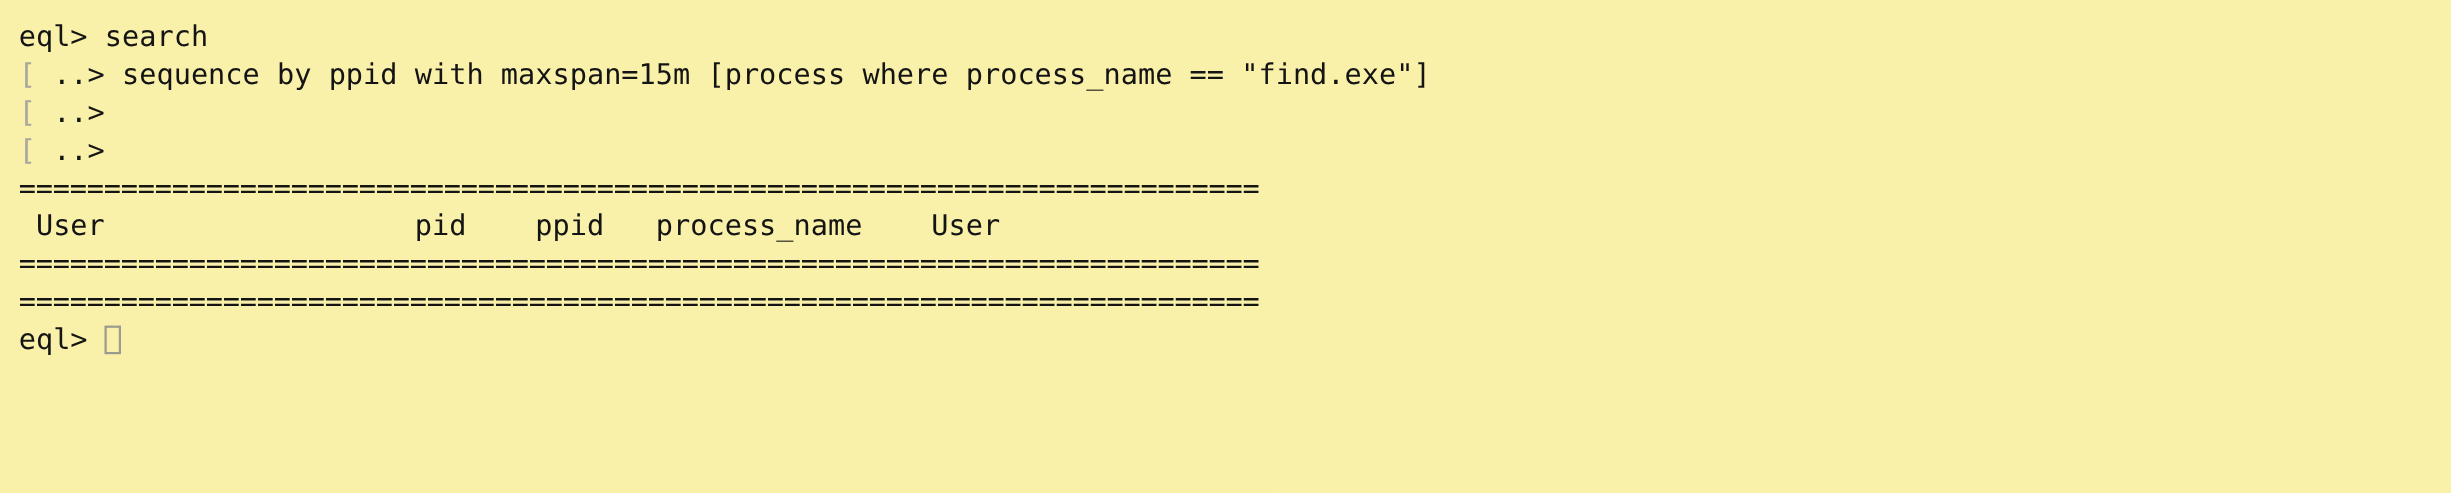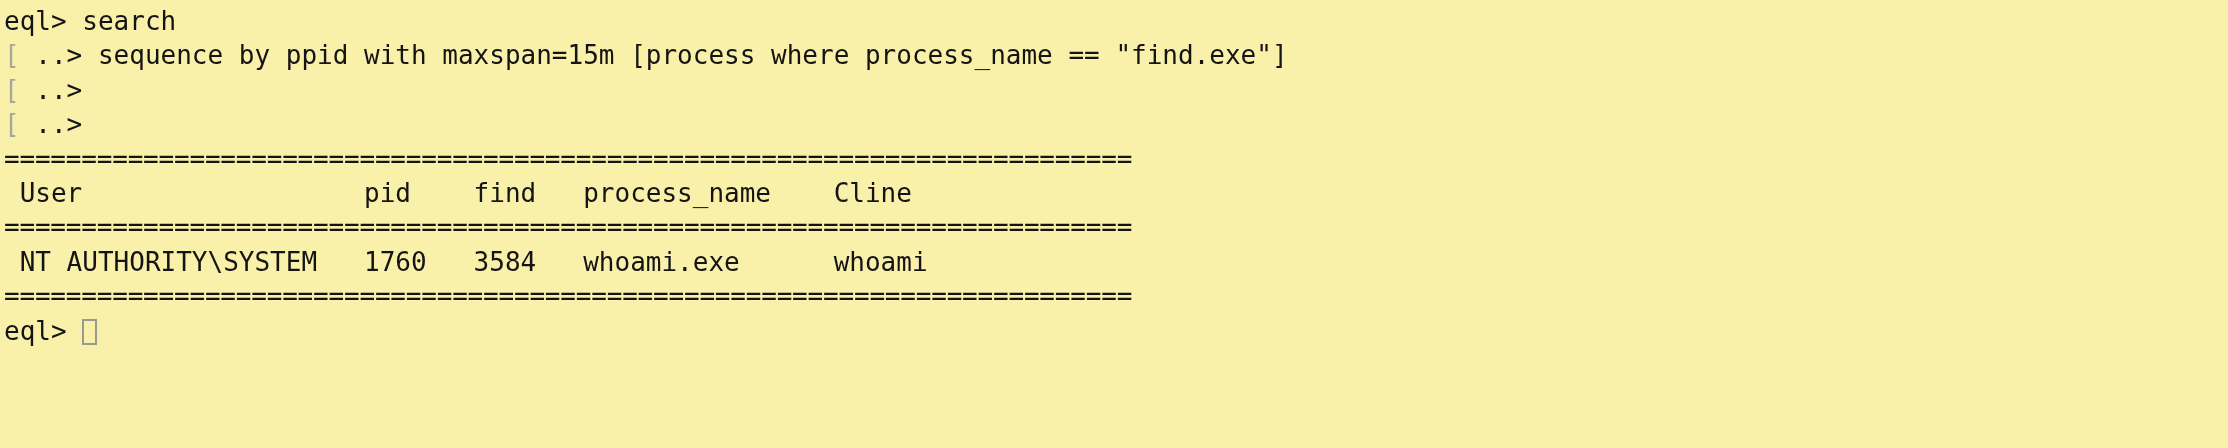--- a/index.html
+++ b/index.html
@@ -12,21 +12,21 @@
     width: 2228px;
     height: 448px;
     background: #f9f0a9;
     overflow: hidden;
     font-family: "DejaVu Sans Mono", "Liberation Mono", monospace;
     font-size: 26px;
     line-height: 34.4px;
     color: #141414;
     letter-spacing: 0px;
     box-sizing: border-box;
-    padding: 4px;
+    padding: 17px;
   }
   .line {
     white-space: pre;
     height: 34.4px;
     display: block;
     position: relative;
     padding-left: 0px;
   }
   .gutter {
     color: #a8a79c;
@@ -59,25 +59,24 @@
 
   <div class="line"><span class="gutter">[</span><span class="txt"> ..&gt; sequence by ppid with maxspan=15m [process where process_name == "find.exe"]</span></div>
 
 
   <div class="line"><span class="gutter">[</span><span class="txt"> ..&gt;</span></div>
 
   <div class="line"><span class="gutter">[</span><span class="txt"> ..&gt;</span></div>
 
   <div class="rule">=========================================================================</div>
 
-  <div class="line"> User                  pid    find   process_name    Cline</div>
+  <div class="line"> User                  pid    ppid   process_name    User</div>
 
   <div class="rule">=========================================================================</div>
 
 
-  <div class="line"> NT AUTHORITY\SYSTEM   1760   3584   whoami.exe      whoami</div>
 
   <div class="rule">=========================================================================</div>
 
 
   <div class="line"><span class="txt">eql&gt; </span><span class="cursor"></span></div>
 
 </div>
 
 </body></html>

